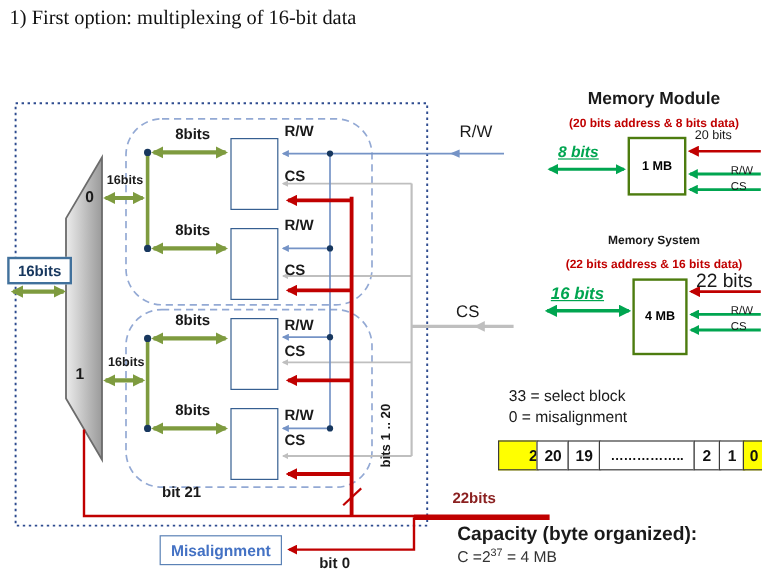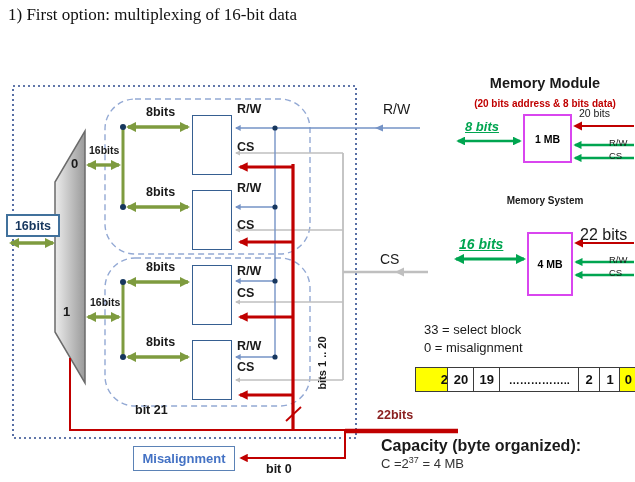--- a/index.html
+++ b/index.html
@@ -3,21 +3,21 @@
 <meta charset="utf-8">
 <style>
   html,body{margin:0;padding:0;background:#fff;}
   #slide{position:relative;width:635px;height:482px;background:#fff;overflow:hidden;
          font-family:"Liberation Sans",sans-serif;}
   #wires{position:absolute;left:0;top:0;width:635px;height:482px;}
   .lbl{position:absolute;white-space:nowrap;color:#1a1a1a;line-height:1.1;}
   .b{font-weight:bold;}
   .box{position:absolute;background:#fff;box-sizing:border-box;}
   .memblock{border:1.7px solid #365F91;width:40px;height:60px;}
-  .minibox{border:2px solid #d946ef;display:flex;align-items:center;justify-content:center;
+  .minibox{border:2px solid #4d7c0f;display:flex;align-items:center;justify-content:center;
            font-weight:bold;font-size:10.5px;}
   .titleSerif{font-family:"Liberation Serif",serif;font-size:17px;color:#111;}
   .red{color:#C00000;}
   .green{color:#00A550;}
   .celltable{position:absolute;display:flex;}
   .cell{box-sizing:border-box;border:1.6px solid #3b3b3b;margin-left:-1.6px;height:25px;
         display:flex;align-items:center;justify-content:center;background:#fff;
         font-size:13px;font-weight:600;color:#111;}
   .cell:first-child{margin-left:0;}
   .cell.yellow{background:#FFFF00;}
@@ -162,20 +162,21 @@
   <div class="lbl b red" style="left:455px;top:98px;width:180px;text-align:center;font-size:10px;">(20 bits address &amp; 8 bits data)</div>
   <div class="lbl b green" style="left:465px;top:120px;font-size:13px;font-style:italic;text-decoration:underline;">8 bits</div>
   <div class="box minibox" style="left:523px;top:114px;width:49px;height:49px;">
     <span>1 MB</span>
   </div>
   <div class="lbl" style="left:579px;top:108px;font-size:10.5px;">20 bits</div>
   <div class="lbl" style="left:609px;top:138px;font-size:9.5px;">R/W</div>
   <div class="lbl" style="left:609px;top:151px;font-size:9.5px;">CS</div>
 
   <div class="lbl b" style="left:460px;top:195px;width:170px;text-align:center;font-size:10px;">Memory System</div>
+  <div class="lbl b red" style="left:455px;top:215px;width:180px;text-align:center;font-size:10px;">(22 bits address &amp; 16 bits data)</div>
   <div class="lbl b green" style="left:459px;top:237px;font-size:14px;font-style:italic;text-decoration:underline;">16 bits</div>
   <div class="box minibox" style="left:527px;top:232px;width:46px;height:64px;">
     <span>4 MB</span>
   </div>
   <div class="lbl" style="left:580px;top:226px;font-size:16px;">22 bits</div>
   <div class="lbl" style="left:609px;top:255px;font-size:9.5px;">R/W</div>
   <div class="lbl" style="left:609px;top:268px;font-size:9.5px;">CS</div>
 
   <div class="lbl" style="left:424px;top:323px;font-size:13px;">33 = select block</div>
   <div class="lbl" style="left:424px;top:341px;font-size:13px;">0 = misalignment</div>

